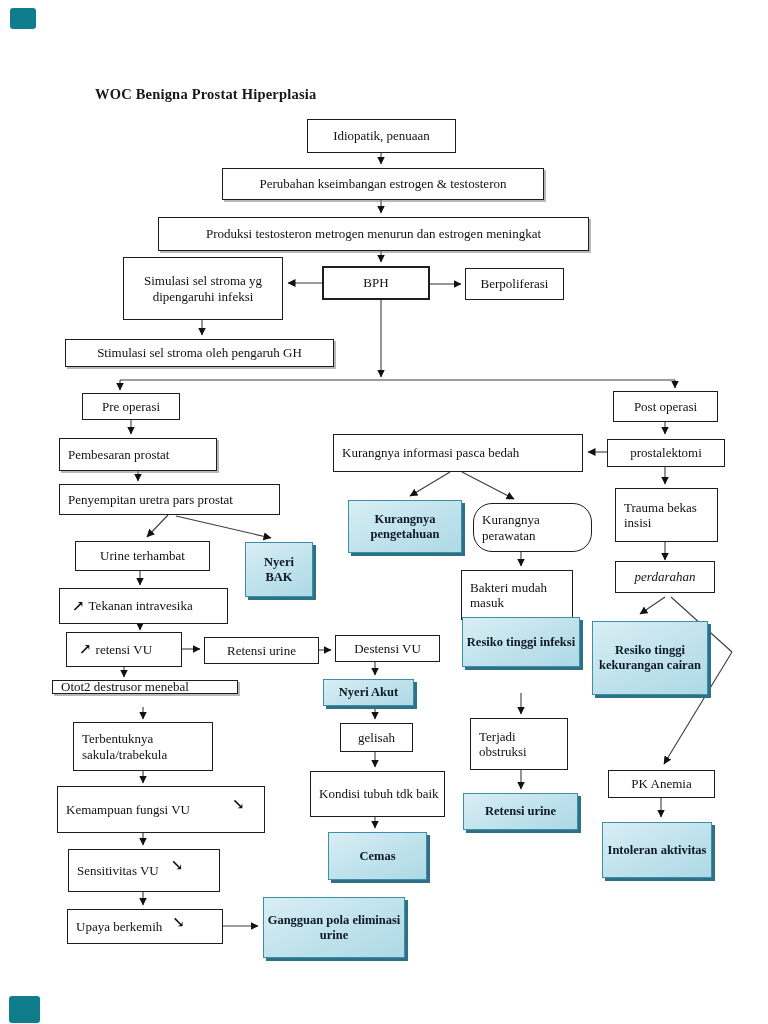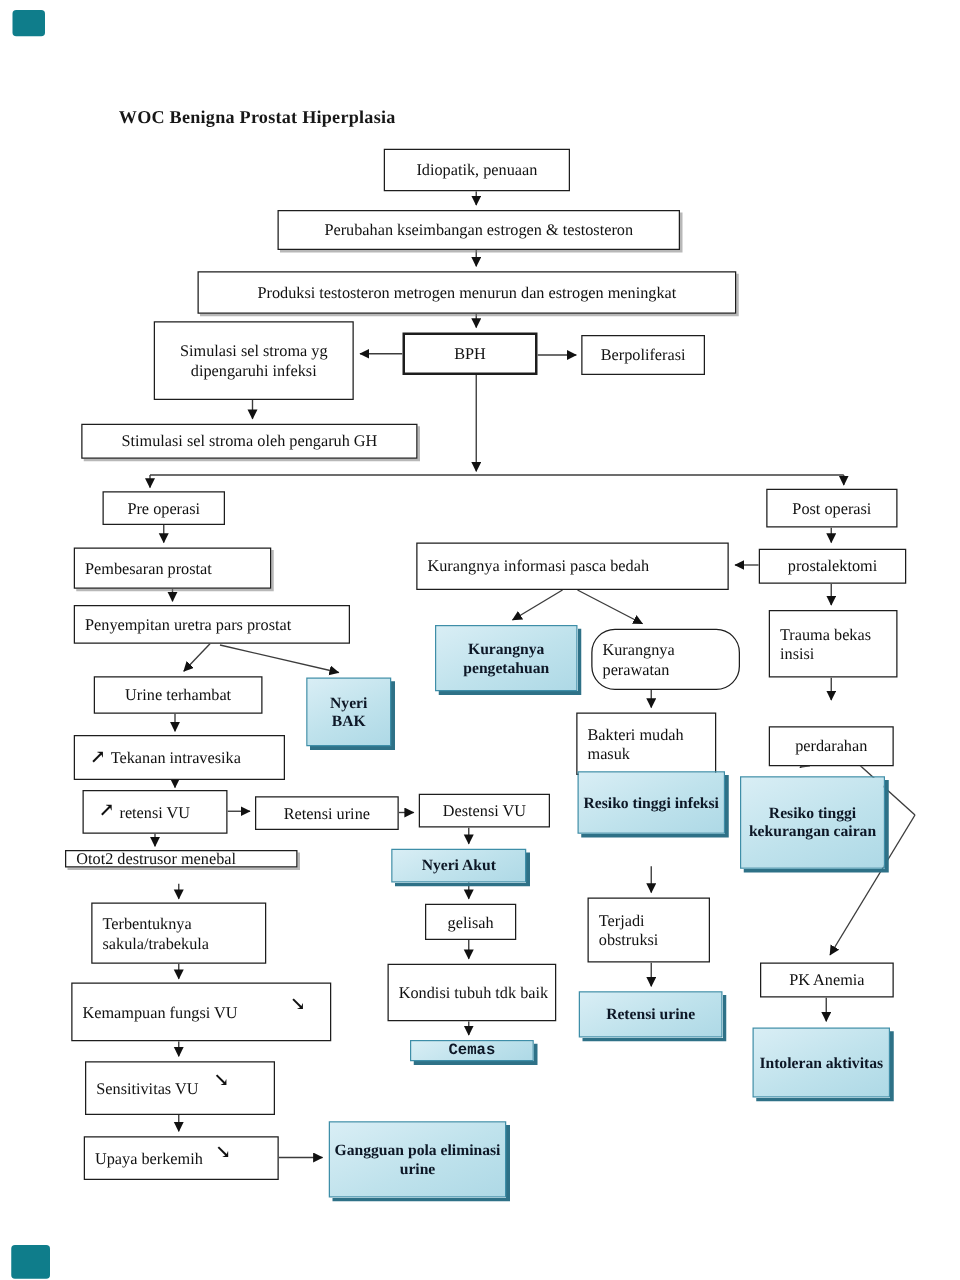--- a/index.html
+++ b/index.html
@@ -149,30 +149,30 @@
     <span class="glyph" style="margin-left:12px;margin-bottom:10px;">↘</span>
   </div>
 <div class="node ta-l" style="left:67px;top:909px;width:156px;height:35px;">
     <span>Upaya berkemih</span>
     <span class="glyph" style="margin-left:10px;margin-bottom:8px;">↘</span>
   </div>
 <div class="node ta-c teal" style="left:263px;top:897px;width:142px;height:61px;">
     <span>Gangguan pola eliminasi urine</span>
   </div>
 
-<div class="node ta-c teal" style="left:313px;top:679px;width:108px;height:27px;">
+<div class="node ta-c teal" style="left:323px;top:679px;width:91px;height:27px;">
     <span>Nyeri Akut</span>
   </div>
 <div class="node ta-c" style="left:340px;top:723px;width:73px;height:29px;">
     <span>gelisah</span>
   </div>
 <div class="node ta-l" style="left:310px;top:771px;width:135px;height:46px;">
     <span>Kondisi tubuh tdk baik</span>
   </div>
-<div class="node ta-c teal" style="left:328px;top:832px;width:99px;height:17px;font-family:Liberation Mono, monospace;">
+<div class="node ta-c teal" style="left:328px;top:832px;width:99px;height:48px;">
     <span>Cemas</span>
   </div>
 
 <div class="node ta-l" style="left:333px;top:434px;width:250px;height:38px;">
     <span>Kurangnya informasi pasca bedah</span>
   </div>
 <div class="node ta-c teal" style="left:348px;top:500px;width:114px;height:53px;">
     <span>Kurangnya pengetahuan</span>
   </div>
 <div class="node ta-l" style="left:473px;top:503px;width:119px;height:49px;border-radius:19px;">
@@ -190,21 +190,21 @@
 <div class="node ta-c teal" style="left:463px;top:793px;width:115px;height:37px;">
     <span>Retensi urine</span>
   </div>
 
 <div class="node ta-c" style="left:607px;top:439px;width:118px;height:28px;">
     <span>prostalektomi</span>
   </div>
 <div class="node ta-l" style="left:615px;top:488px;width:103px;height:54px;">
     <span>Trauma bekas insisi</span>
   </div>
-<div class="node ta-c" style="left:615px;top:581px;width:100px;height:32px;">
+<div class="node ta-c" style="left:615px;top:561px;width:100px;height:32px;font-style:italic;">
     <span>perdarahan</span>
   </div>
 <div class="node ta-c teal" style="left:592px;top:621px;width:116px;height:74px;">
     <span>Resiko tinggi kekurangan cairan</span>
   </div>
 <div class="node ta-c" style="left:608px;top:770px;width:107px;height:28px;">
     <span>PK Anemia</span>
   </div>
 <div class="node ta-c teal" style="left:602px;top:822px;width:110px;height:56px;">
     <span>Intoleran aktivitas</span>

